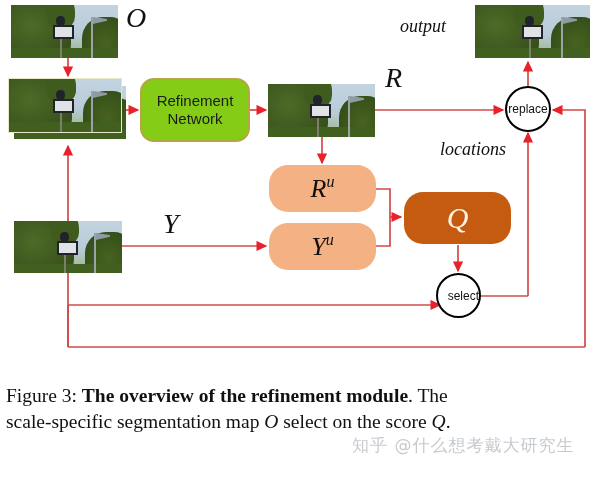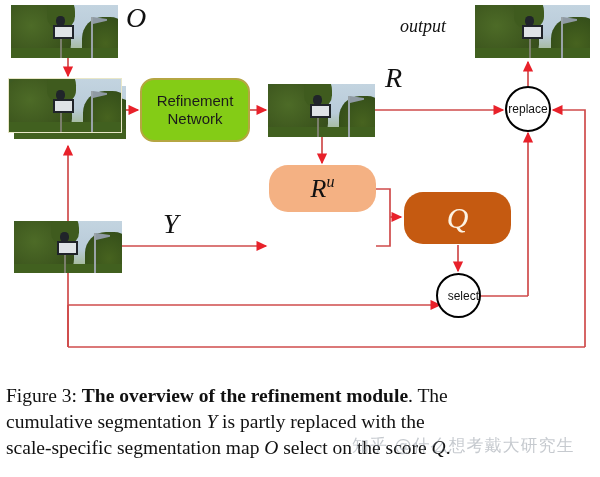--- a/index.html
+++ b/index.html
@@ -193,51 +193,47 @@
     <span>Refinement</span>
     <span>Network</span>
   </div>
 
   <div class="box peach" style="left:269px;top:165px;width:107px;height:47px;">
     <span class="mlabel" style="position:static;font-size:26px;">
       <span>R</span><span class="sup">u</span>
     </span>
   </div>
 
+  <div class="box peach" style="left:269px;top:223px;width:107px;height:47px;">
+    <span class="mlabel" style="position:static;font-size:26px;">
+      <span>Y</span><span class="sup">u</span>
+    </span>
+  </div>
 
   <div class="box qbox" style="left:404px;top:192px;width:107px;height:52px;">
     <span class="mlabel" style="position:static;font-size:30px;color:#fdf3e3;">Q</span>
   </div>
 
   <div class="circ" style="left:505px;top:86px;width:46px;height:46px;">
     <span>replace</span>
   </div>
 
   <div class="circ" style="left:436px;top:273px;width:45px;height:45px;justify-content:flex-end;">
     <span>select</span>
   </div>
 
   <div class="mlabel" style="left:126px;top:2px;font-size:28px;">O</div>
   <div class="mlabel" style="left:385px;top:62px;font-size:28px;">R</div>
   <div class="mlabel" style="left:163px;top:208px;font-size:28px;">Y</div>
   <div class="mlabel" style="left:400px;top:16px;font-size:18px;font-style:italic;">output</div>
+  <div class="mlabel" style="left:440px;top:139px;font-size:18px;">locations</div>
 </div>
 
 <div id="caption">
   <span class="ln">
     <span>Figure 3: </span><b>The overview of the refinement module</b><span>. The</span>
-  </span>
-  <span class="ln j">
-    <span>cumulative</span>
-    <span>segmentation</span>
-    <i>Y</i>
-    <span>is</span>
-    <span>partly</span>
-    <span>replaced</span>
-    <span>with</span>
-    <span>the</span>
   </span>
   <span class="ln">
     <span>scale-specific segmentation map </span><i>O</i><span> select on the score </span><i>Q</i><span>.</span>
   </span>
 </div>
 
 <div id="watermark">知乎 @什么想考戴大研究生</div>
 
 </body></html>

